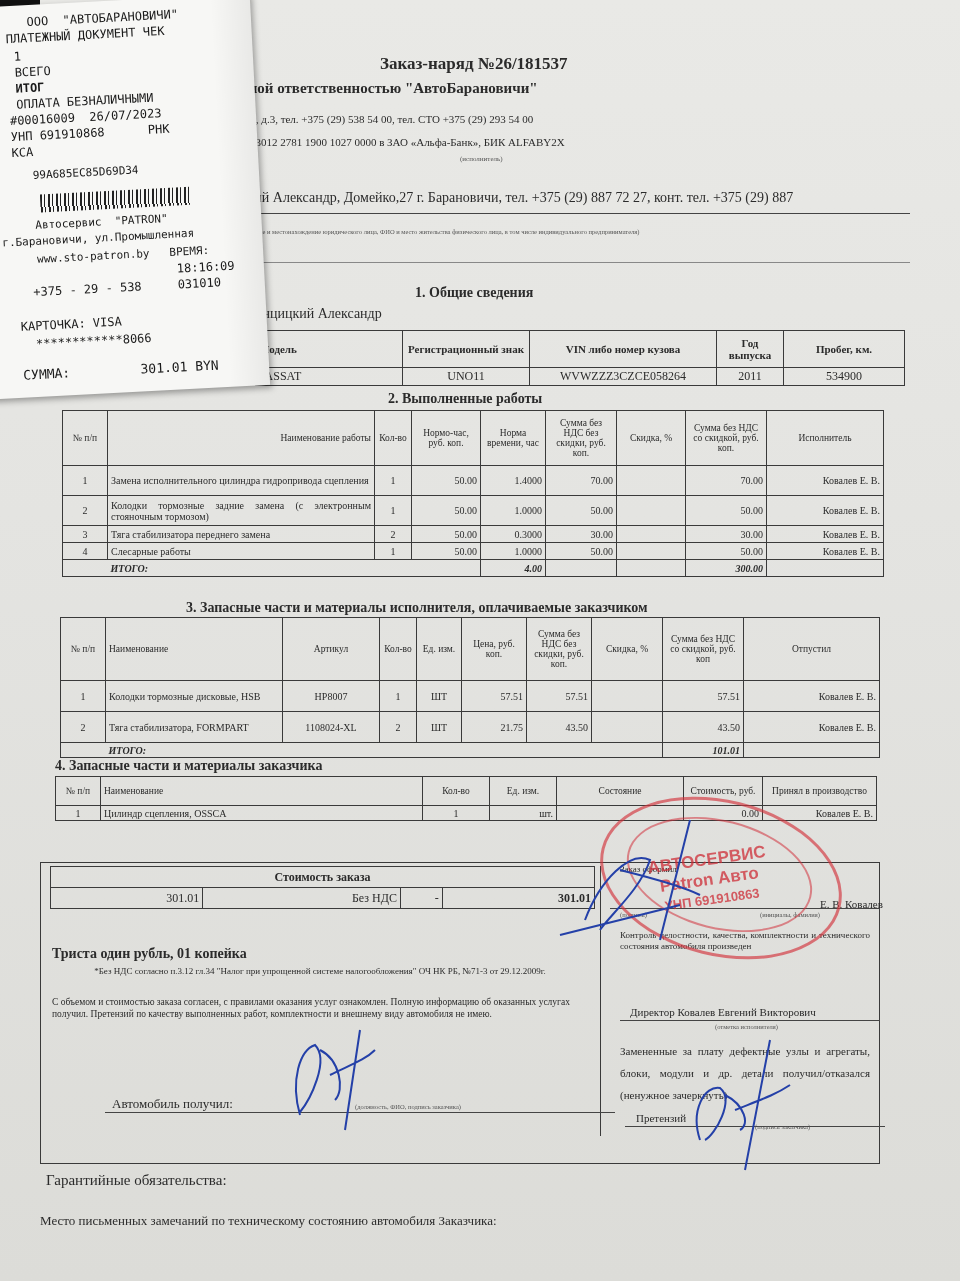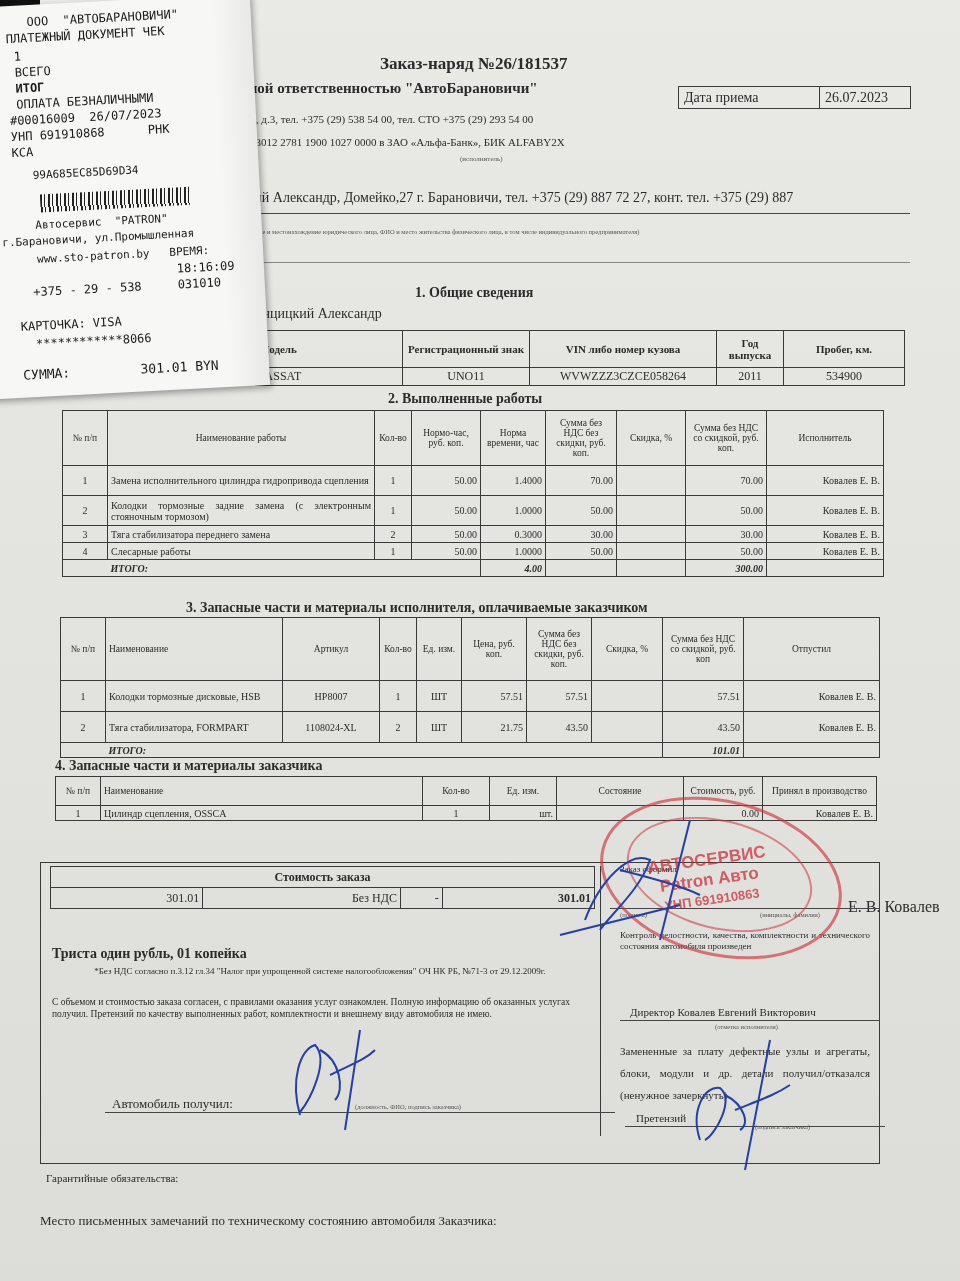--- a/index.html
+++ b/index.html
@@ -45,34 +45,34 @@
   .cost td{height:18px;}
   .cost-title{font-weight:bold;text-align:center;font-size:12px;}
   .words{left:52px;top:946px;font-size:14px;font-weight:bold;}
   .vatnote{left:60px;top:966px;width:520px;text-align:center;font-size:9px;}
   .agree{left:52px;top:996px;width:520px;font-size:9.5px;line-height:12px;}
   .recv{left:112px;top:1096px;font-size:13px;}
   .recv-line{left:105px;top:1112px;width:510px;border-top:1px solid #444;}
   .recv-caption{left:355px;top:1103px;font-size:6.5px;color:#555;}
   .vline{left:600px;top:866px;height:270px;border-left:1px solid #3a3a3a;}
   .r-ordered{left:620px;top:864px;font-size:9px;}
-  .r-kovalev{left:820px;top:898px;font-size:16px;margin-left:28px;}
+  .r-kovalev{left:820px;top:898px;font-size:11px;}
   .r-line1{left:610px;top:908px;width:270px;border-top:1px solid #444;}
   .r-cap1{left:760px;top:911px;font-size:6.5px;color:#555;}
   .r-cap0{left:620px;top:911px;font-size:6.5px;color:#555;}
   .r-control{left:620px;top:930px;width:250px;font-size:9px;text-align:justify;line-height:11px;}
   .r-director{left:630px;top:1006px;font-size:11px;}
   .r-line2{left:620px;top:1020px;width:260px;border-top:1px solid #444;}
   .r-cap2{left:715px;top:1023px;font-size:6.5px;color:#555;}
   .r-replaced{left:620px;top:1040px;width:250px;font-size:11px;text-align:justify;line-height:22px;}
   .r-customer{left:636px;top:1112px;font-size:11px;}
   .r-line3{left:625px;top:1126px;width:260px;border-top:1px solid #444;}
   .r-cap3{left:755px;top:1123px;font-size:6.5px;color:#555;}
   .warranty-line{left:40px;top:1163px;width:838px;border-top:1px solid #3a3a3a;}
-  .warranty{left:46px;top:1172px;font-size:11px;}
+  .warranty{left:46px;top:1172px;font-size:15px;}
   .remarks{left:40px;top:1213px;font-size:13px;}
   
   .receipt{left:-30px;top:8px;width:280px;height:392px;background:#f7f7f5;transform:rotate(-3deg);transform-origin:0 0;box-shadow:2px 3px 6px rgba(0,0,0,.35);font-family:"DejaVu Sans Mono","Liberation Mono",monospace;font-size:12px;color:#1a1a1a;}
   .receipt .rl{position:absolute;left:34px;white-space:pre;}
   .barcode{position:absolute;left:60px;top:190px;width:150px;height:18px;background:repeating-linear-gradient(90deg,#222 0 2px,transparent 2px 4px,#222 4px 5px,transparent 5px 8px);}
   .curl{position:absolute;right:0;top:0;width:40px;height:392px;background:linear-gradient(90deg,rgba(0,0,0,0) 0,rgba(0,0,0,.06) 100%);}
   .stamp{left:598px;top:800px;width:240px;height:150px;border:3px solid rgba(210,50,60,.65);border-radius:50%;transform:rotate(14deg);}
   .stamp-inner{left:625px;top:820px;width:185px;height:105px;border:2px solid rgba(210,50,60,.55);border-radius:50%;transform:rotate(14deg);}
   .stamp-text{left:650px;top:850px;color:rgba(205,45,55,.75);font-family:"Liberation Sans",sans-serif;font-weight:bold;font-size:17px;transform:rotate(-8deg);text-align:center;line-height:20px;}
   .sig{stroke:#2440a8;fill:none;stroke-width:2;}
@@ -88,24 +88,20 @@
 <div class="abs addr">ная, д.3, тел. +375 (29) 538 54 00, тел. СТО +375 (29) 293 54 00</div>
 <div class="abs bank">FA 3012 2781 1900 1027 0000  в ЗАО «Альфа-Банк», БИК ALFABY2X</div>
 <div class="abs executor-caption">(исполнитель)</div>
 <div class="abs customer">цкий Александр, Домейко,27 г. Барановичи, тел. +375 (29) 887 72 27, конт. тел. +375 (29) 887</div>
 <div class="abs customer-line"></div>
 <div class="abs customer-caption">енование и местонахождение юридического лица, ФИО и место жительства физического лица, в том числе индивидуального предпринимателя)</div>
 <div class="abs line2"></div>
 
 <table class="abs dates">
   <tbody>
-      <tr>
-        <td style="width:130px">Дата приема</td>
-        <td style="width:80px">26.07.2023</td>
-      </tr>
 </tbody>
   </table>
 
 <div class="abs sec-title s1t">1. Общие сведения</div>
 <div class="abs owner">инцицкий Александр</div>
 <table class="abs t1">
   <tbody>
       <tr>
     <th style="width:140px;text-align:left">Модель</th>
     <th style="width:120px">Регистрационный знак</th>
@@ -121,21 +117,21 @@
     <td>534900</td>
   </tr>
 </tbody>
   </table>
 
 <div class="abs sec-title s2t">2. Выполненные работы</div>
 <table class="abs t2">
   <tbody>
       <tr>
     <th style="width:38px">№ п/п</th>
-    <th style="width:260px;text-align:center">Наименование работы</th>
+    <th style="width:260px;text-align:right">Наименование работы</th>
     <th style="width:30px">Кол-во</th>
     <th style="width:62px">Нормо-час, руб. коп.</th>
     <th style="width:58px">Норма времени, час</th>
     <th style="width:64px">Сумма без НДС без скидки, руб. коп.</th>
     <th style="width:62px">Скидка, %</th>
     <th style="width:74px">Сумма без НДС со скидкой, руб. коп.</th>
     <th>Исполнитель</th>
   </tr>
   <tr style="height:30px">
     <td class="ctr">1</td>

